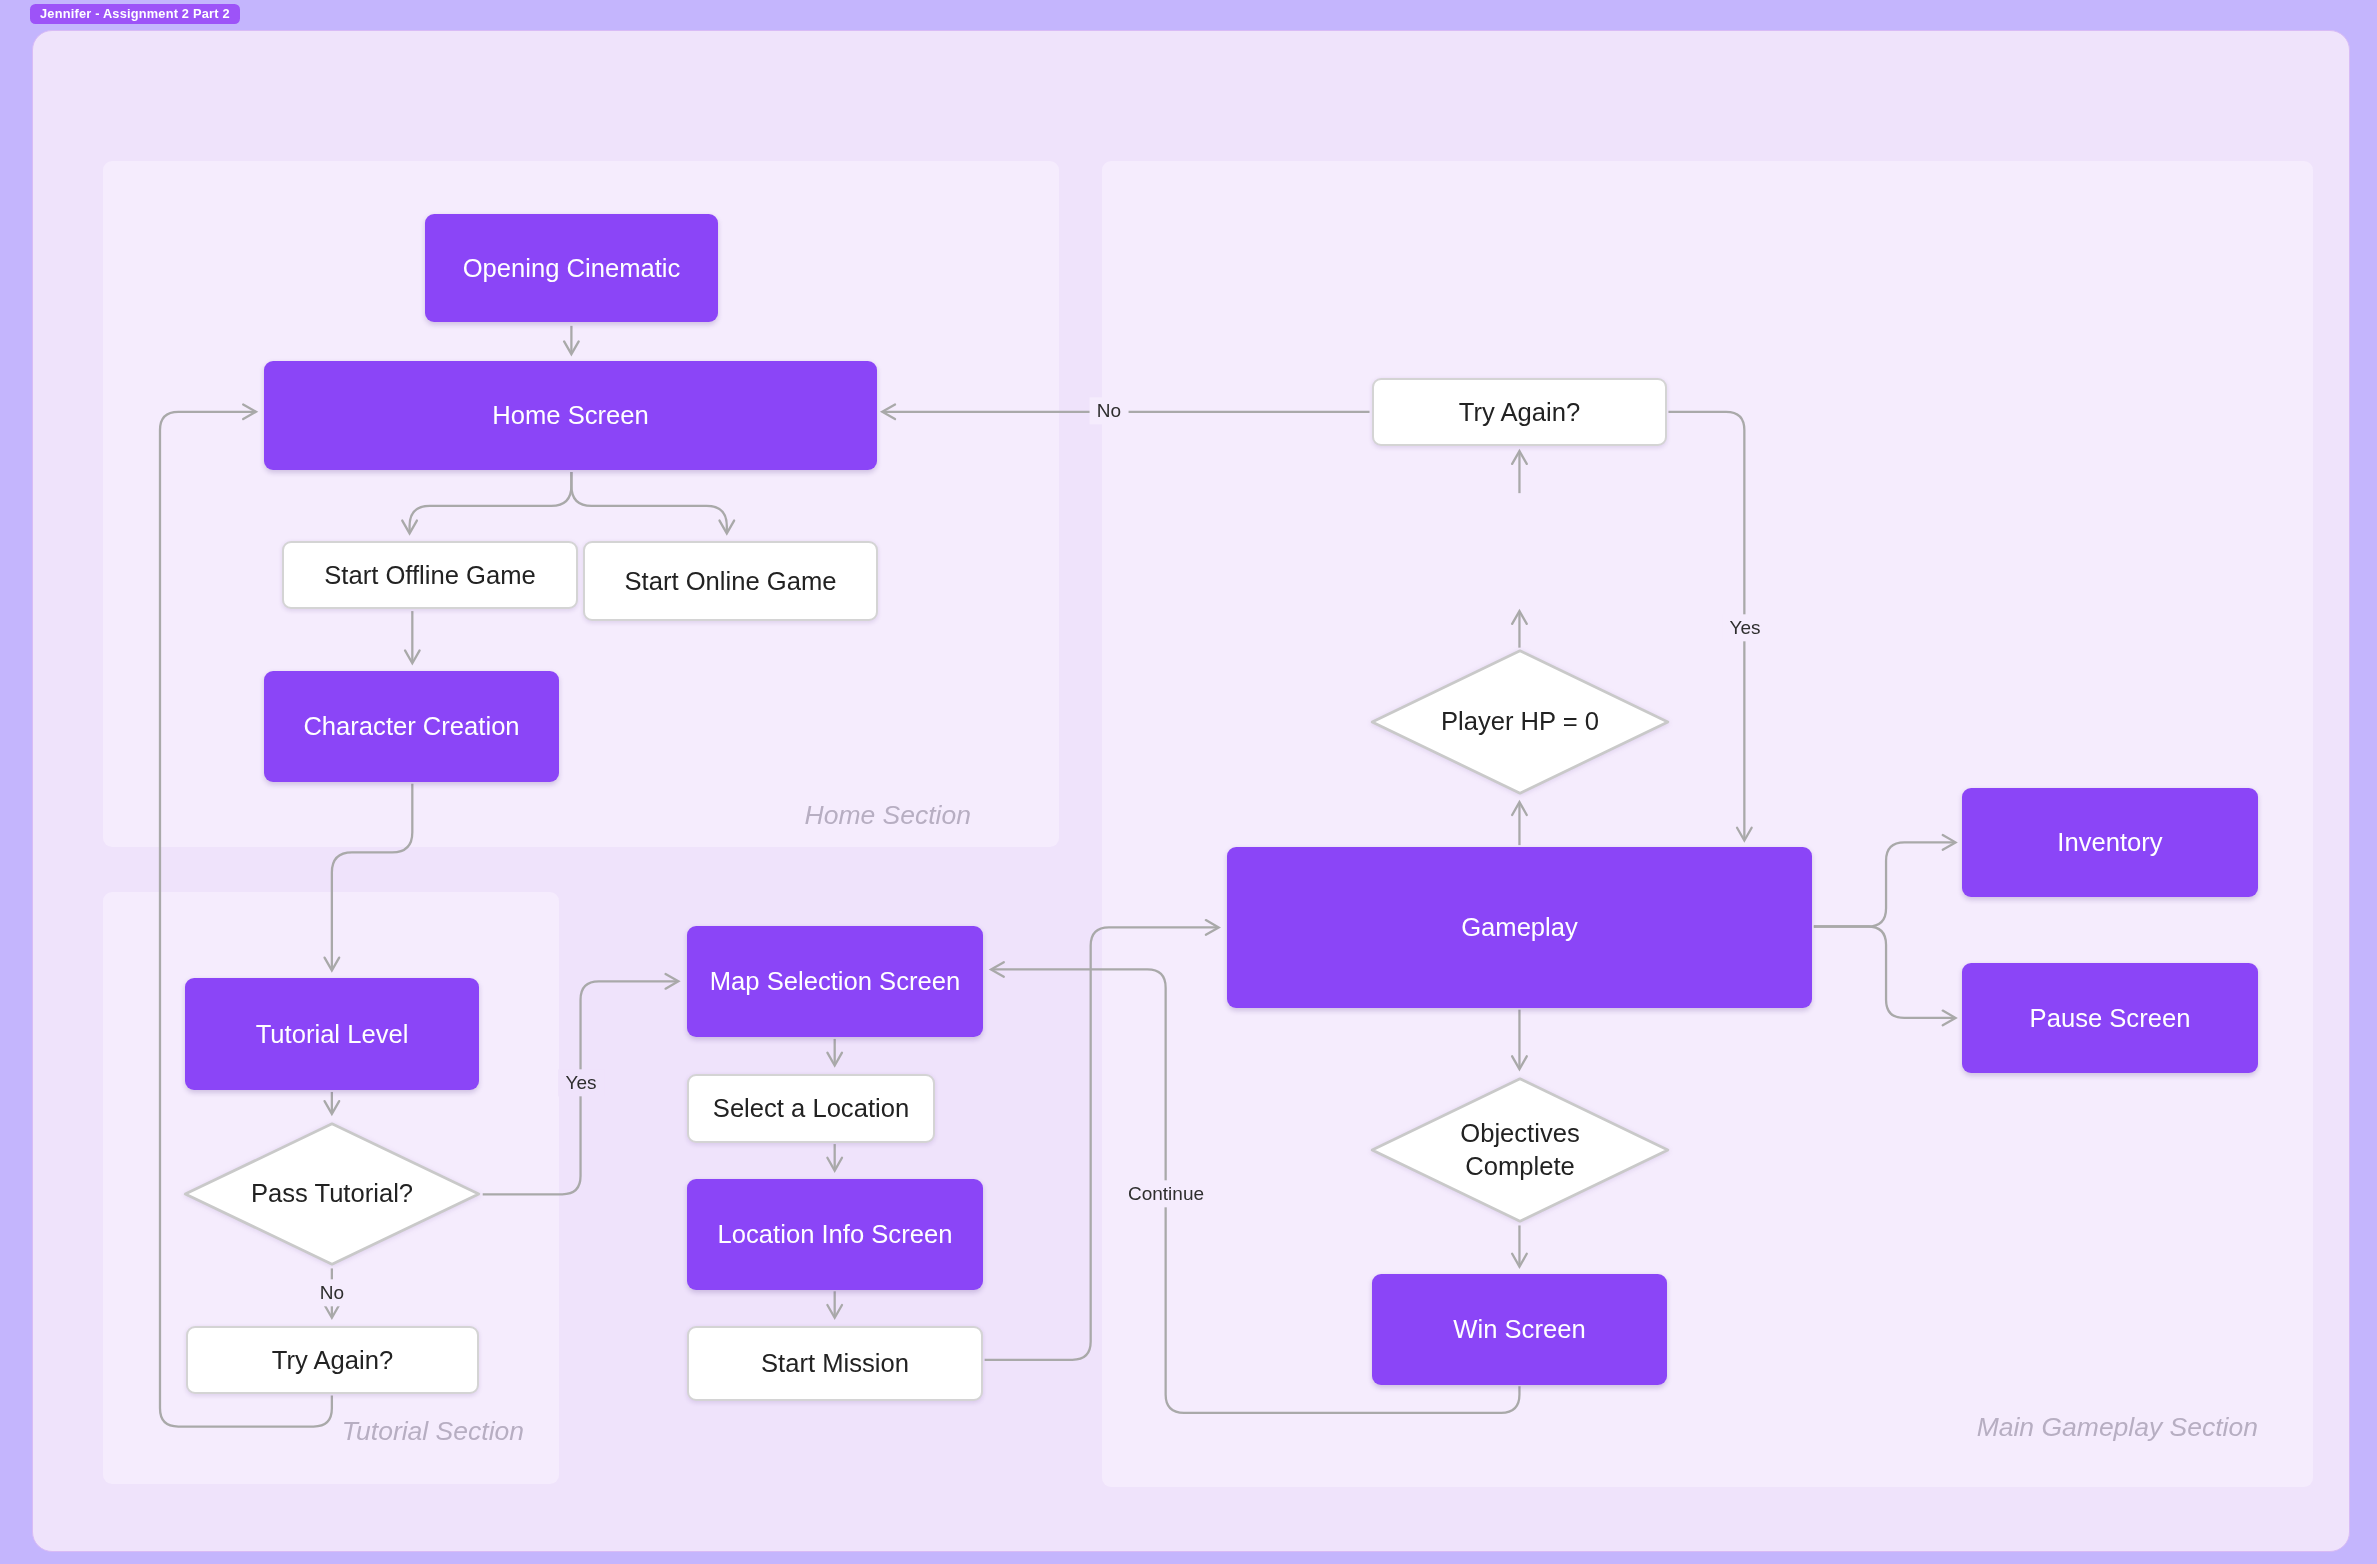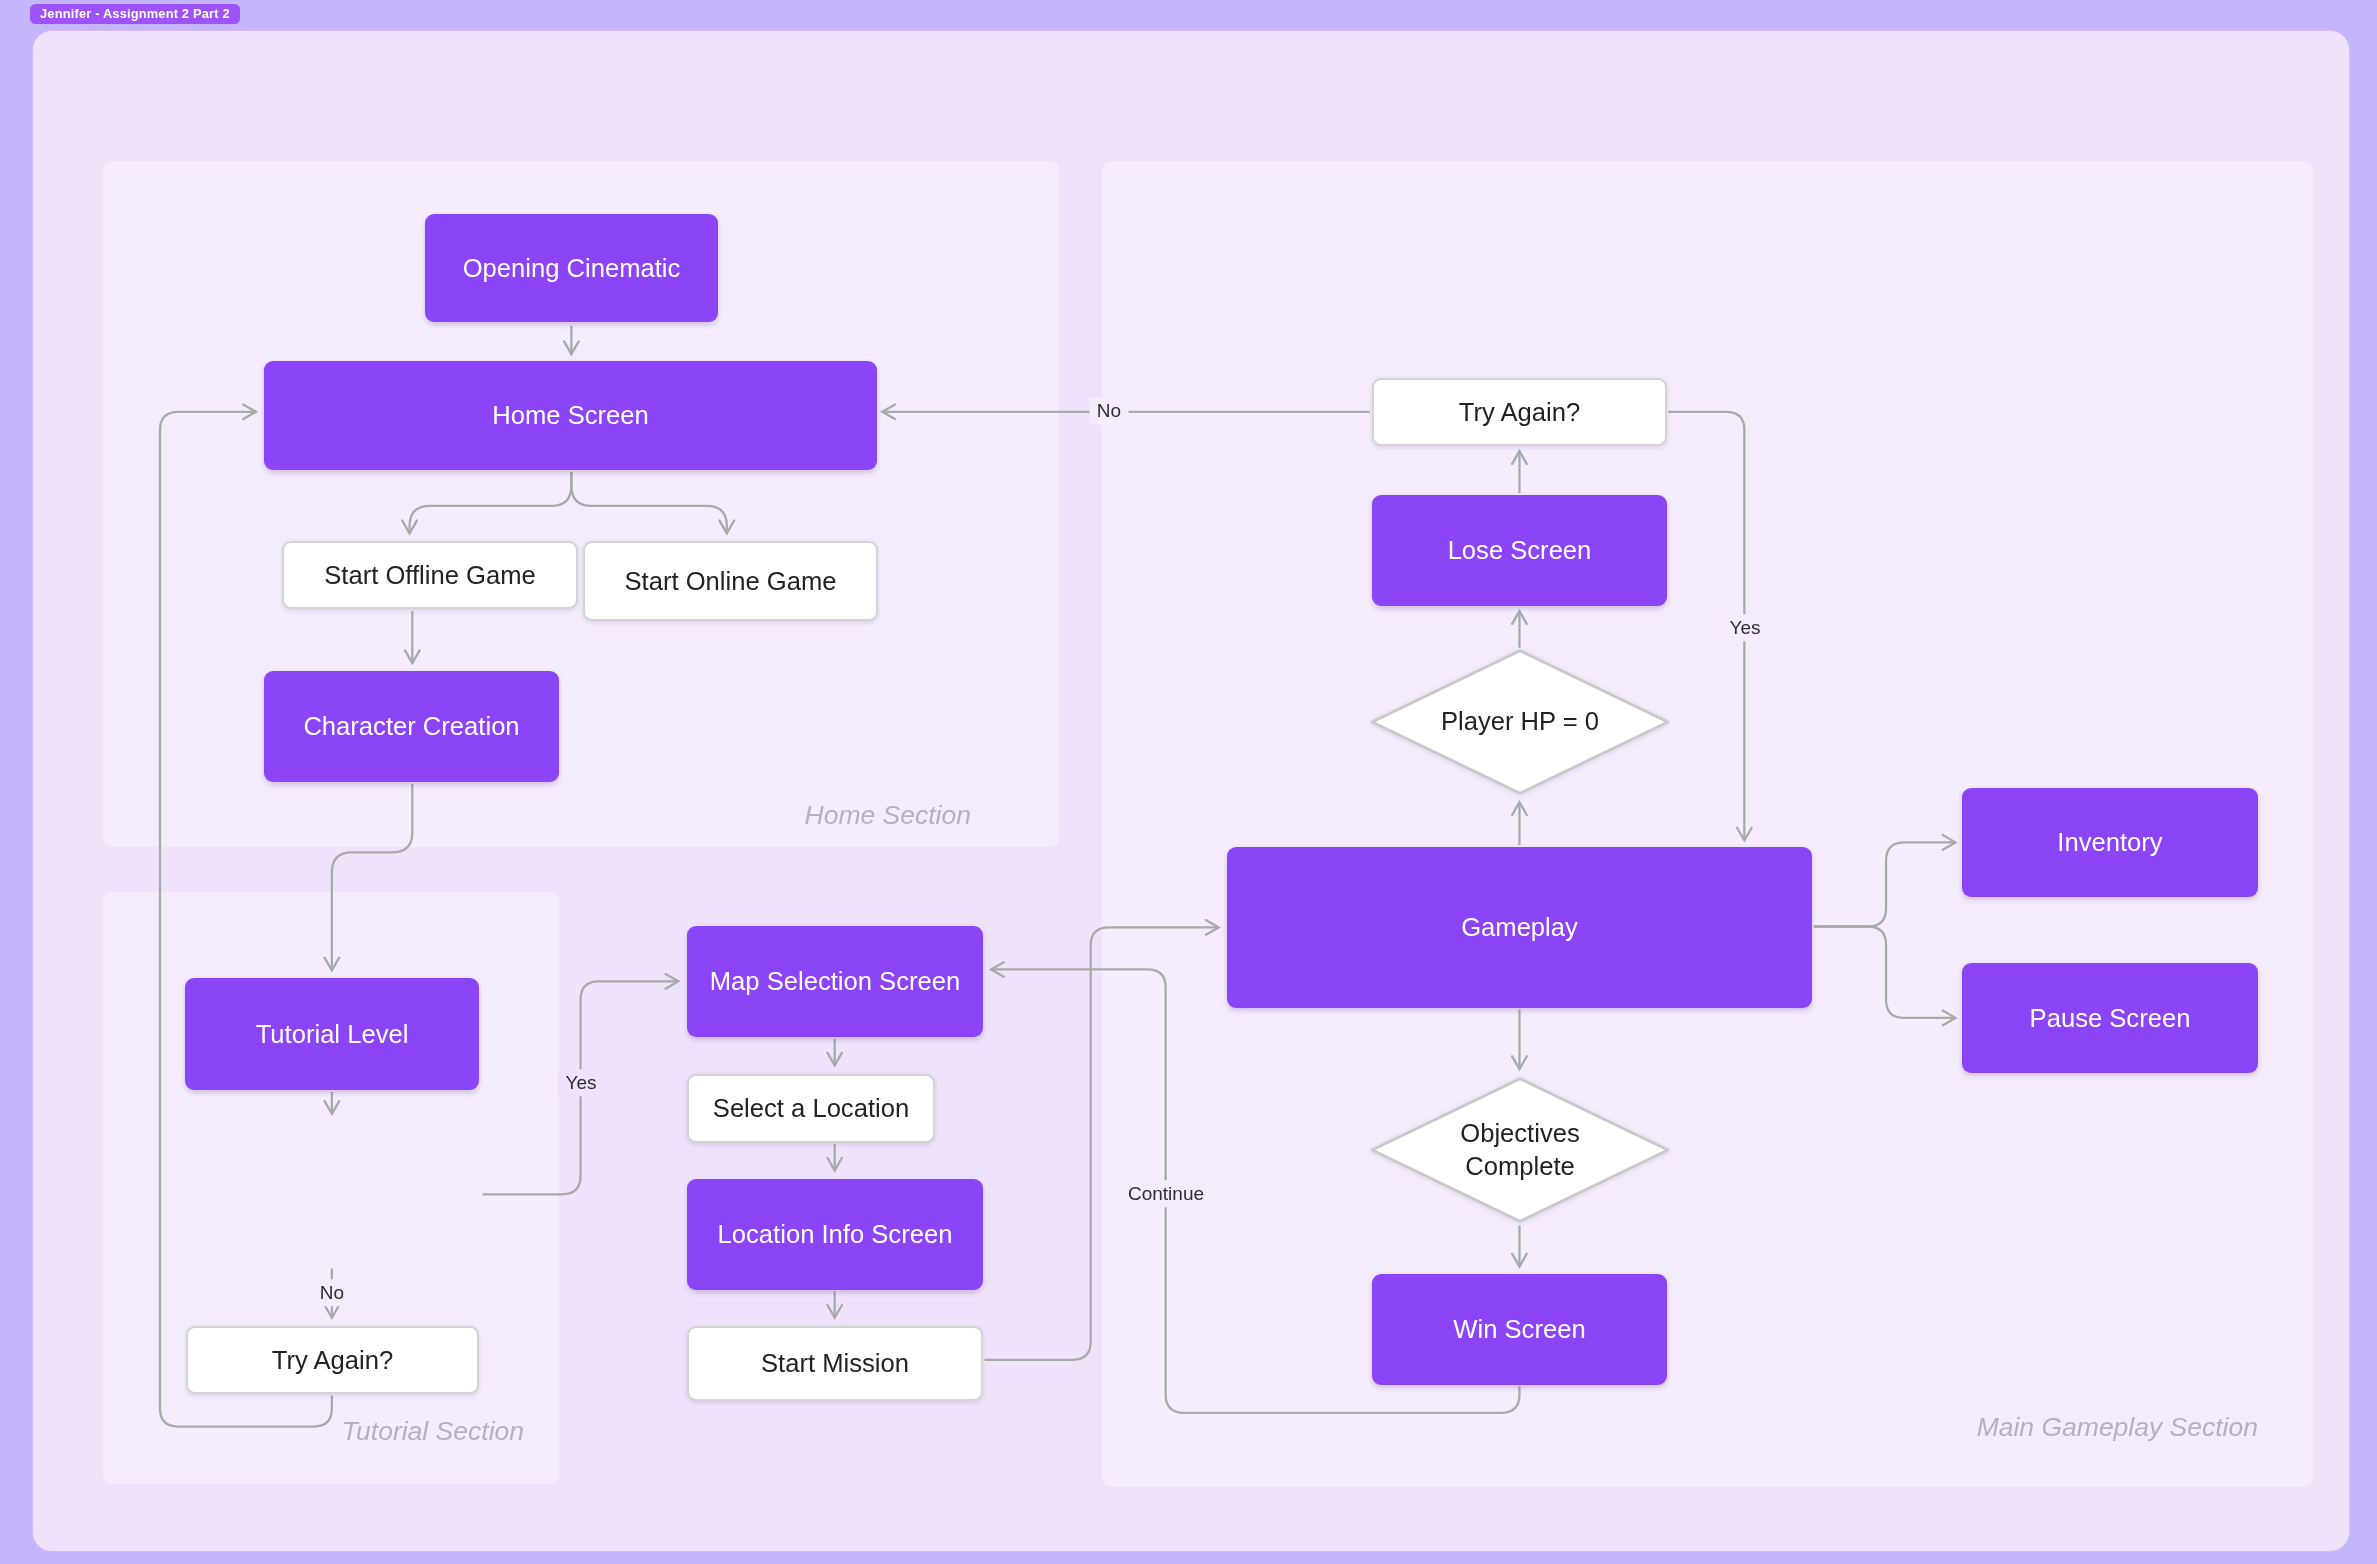--- a/index.html
+++ b/index.html
@@ -84,28 +84,35 @@
   <span class="edge-label on-panel" style="left:332px;top:1293px;">No</span>
   <span class="edge-label on-panel" style="left:1166px;top:1194px;">Continue</span>
 
   <div class="node purple" style="left:425px;top:214px;width:293px;height:108px;">Opening Cinematic</div>
   <div class="node purple" style="left:264px;top:361px;width:613px;height:109px;">Home Screen</div>
   <div class="node white" style="left:282px;top:541px;width:296px;height:68px;">Start Offline Game</div>
   <div class="node white" style="left:583px;top:541px;width:295px;height:80px;">Start Online Game</div>
   <div class="node purple" style="left:264px;top:671px;width:295px;height:111px;">Character Creation</div>
   <div class="node purple" style="left:185px;top:978px;width:294px;height:112px;">Tutorial Level</div>
 
+  <div class="diamond" style="left:183px;top:1122px;width:298px;height:144px;">
+    <svg width="298" height="144" viewBox="0 0 326 158">
+      <polygon points="163,2 324,79 163,156 2,79" fill="#ffffff" stroke="#C9C9C9" stroke-width="3" stroke-linejoin="round"></polygon>
+    </svg>
+    <div class="lbl">
+        <span>Pass Tutorial?</span>
+      </div>
+  </div>
 
   <div class="node white" style="left:186px;top:1326px;width:293px;height:68px;">Try Again?</div>
   <div class="node purple" style="left:687px;top:926px;width:296px;height:111px;">Map Selection Screen</div>
   <div class="node white" style="left:687px;top:1074px;width:248px;height:69px;">Select a Location</div>
   <div class="node purple" style="left:687px;top:1179px;width:296px;height:111px;">Location Info Screen</div>
   <div class="node white" style="left:687px;top:1326px;width:296px;height:75px;">Start Mission</div>
   <div class="node white" style="left:1372px;top:378px;width:295px;height:68px;">Try Again?</div>
-  <div class="node purple" style="left:1372px;top:495px;width:295px;height:111px;">Lose Screen</div>
 
   <div class="diamond" style="left:1370px;top:649px;width:300px;height:146px;">
     <svg width="300" height="146" viewBox="0 0 328 160">
       <polygon points="164,2 326,80 164,158 2,80" fill="#ffffff" stroke="#C9C9C9" stroke-width="3" stroke-linejoin="round"></polygon>
     </svg>
     <div class="lbl">
         <span>Player HP = 0</span>
       </div>
   </div>
 

